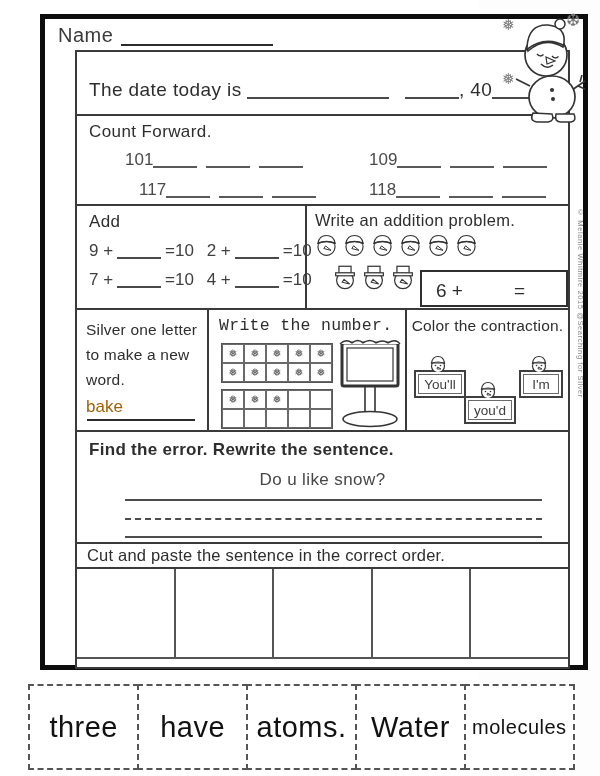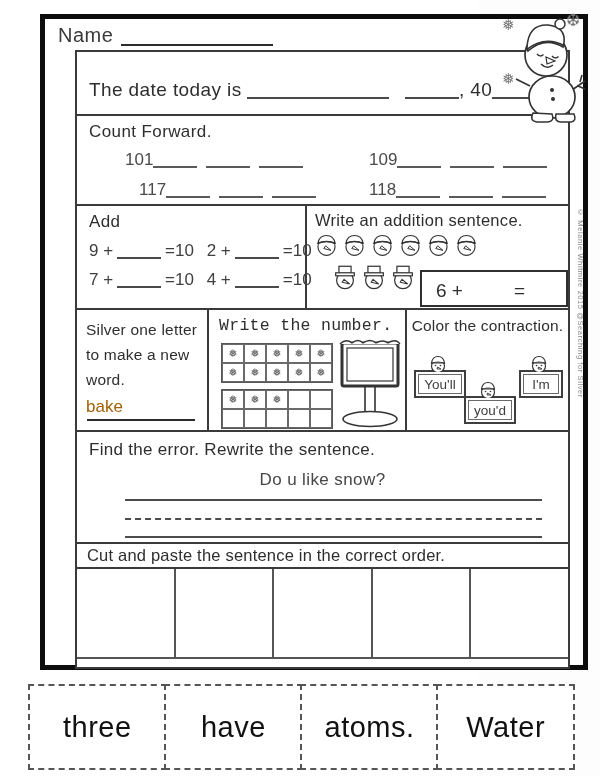--- a/index.html
+++ b/index.html
@@ -65,21 +65,21 @@
   .csign { position:absolute; border:2px solid #3f3f3f; background:#fff; padding:2px; }
   .csign-inner { border:1.5px solid #6a6a6a; padding:2px 4px 1px; font-size:13.5px; text-align:center; color:#3d3d3d; white-space:nowrap; }
   .cs1 { left:7px; top:60px; min-width:52px; }
   .cs2 { left:57px; top:86px; min-width:52px; }
   .cs3 { left:112px; top:60px; min-width:44px; }
   .chead { position:absolute; z-index:1; }
   .ch1 { left:19px; top:44px; } .ch2 { left:69px; top:70px; } .ch3 { left:120px; top:44px; }
 
   
   .r-find { height:112px; }
-  .r-find .sec-title { font-size:17px; padding:8px 0 0 12px; letter-spacing:.3px; }
+  .r-find .sec-title { font-size:17px; padding:8px 0 0 12px; letter-spacing:.3px;font-weight:bold; }
   .fe-sentence { position:absolute; left:0; right:0; top:38px; text-align:center; font-size:17px; color:#474747; letter-spacing:.4px; }
   .fe-line { position:absolute; left:48px; right:26px; }
   .fe-l1 { top:67px; border-top:2px solid #4c4c4c; }
   .fe-l2 { top:86px; border-top:2px dashed #4c4c4c; }
   .fe-l3 { top:104px; border-top:2px solid #4c4c4c; }
 
   
   .r-cuthead { height:25px; font-size:16.5px; padding:2px 0 0 10px; letter-spacing:.2px; }
   .r-boxes { flex:1; display:flex; padding-bottom:8px; }
   .boxes-inner { flex:1; display:flex; border-bottom:2px solid #555; }
@@ -155,21 +155,21 @@
         <div class="add-line">
           <span>9 +</span><span class="blank add-blank"></span><span class="add-trail">=10</span>
           <span>2 +</span><span class="blank add-blank"></span><span>=10</span>
         </div>
         <div class="add-line">
           <span>7 +</span><span class="blank add-blank"></span><span class="add-trail">=10</span>
           <span>4 +</span><span class="blank add-blank"></span><span>=10</span>
         </div>
       </div>
       <div class="wap-col">
-        <div class="sec-title">Write an addition sentence.</div>
+        <div class="sec-title">Write an addition problem.</div>
         <div class="sm-row sm-row-1"><span class="sm"><svg width="27" height="25" viewBox="0 0 30 27">
                 <circle cx="15" cy="16" r="9.5" fill="#fff" stroke="#333" stroke-width="1.3"></circle>
                 <path d="M5.5 12 Q7 3.5 15 3.5 Q23 3.5 24.5 12 Q15 8 5.5 12 Z" fill="#fff" stroke="#333" stroke-width="1.3"></path>
                 <path d="M5 12.5 Q15 8 25 12.5" fill="none" stroke="#333" stroke-width="1.3"></path>
                 <path d="M14 15 l6 5 -8 -2 z" fill="#fff" stroke="#333" stroke-width="1.1"></path>
               </svg></span><span class="sm"><svg width="27" height="25" viewBox="0 0 30 27">
                 <circle cx="15" cy="16" r="9.5" fill="#fff" stroke="#333" stroke-width="1.3"></circle>
                 <path d="M5.5 12 Q7 3.5 15 3.5 Q23 3.5 24.5 12 Q15 8 5.5 12 Z" fill="#fff" stroke="#333" stroke-width="1.3"></path>
                 <path d="M5 12.5 Q15 8 25 12.5" fill="none" stroke="#333" stroke-width="1.3"></path>
                 <path d="M14 15 l6 5 -8 -2 z" fill="#fff" stroke="#333" stroke-width="1.1"></path>
@@ -316,14 +316,15 @@
 
   </div>
 
   <div class="copyright">© Melanie Whitmire 2015 @Searching for Silver</div>
 
   <div class="cards">
       <div class="card">three</div>
       <div class="card">have</div>
       <div class="card">atoms.</div>
       <div class="card">Water</div>
+      <div class="card small">molecules</div>
     </div>
 </div>
 
 </body></html>

